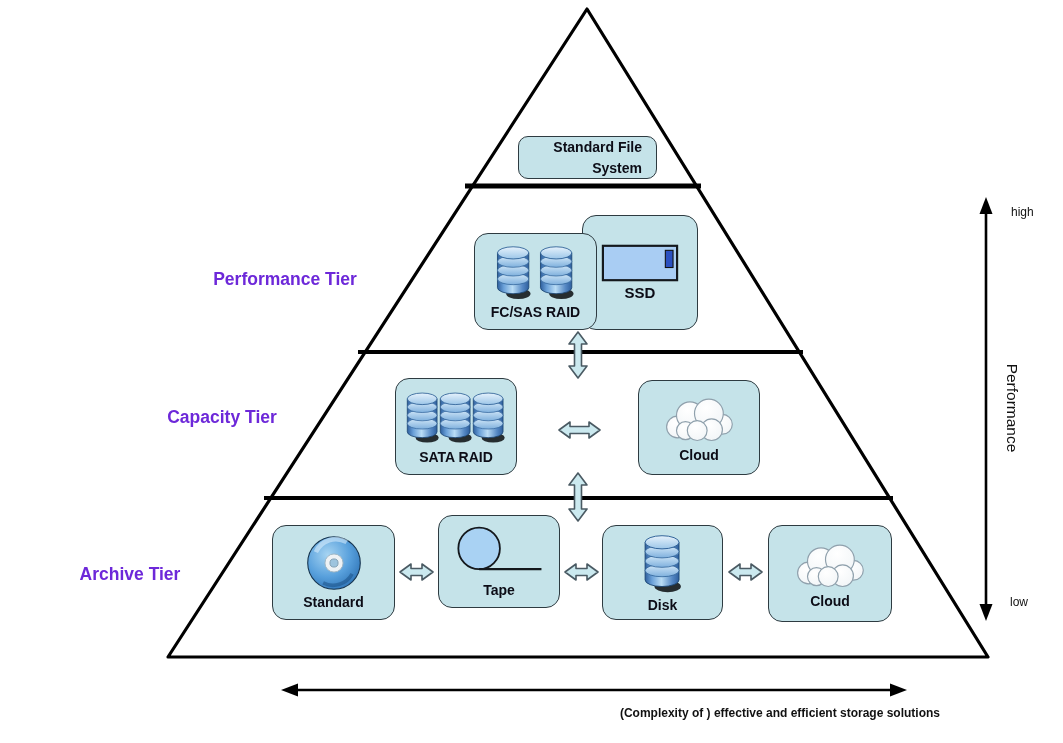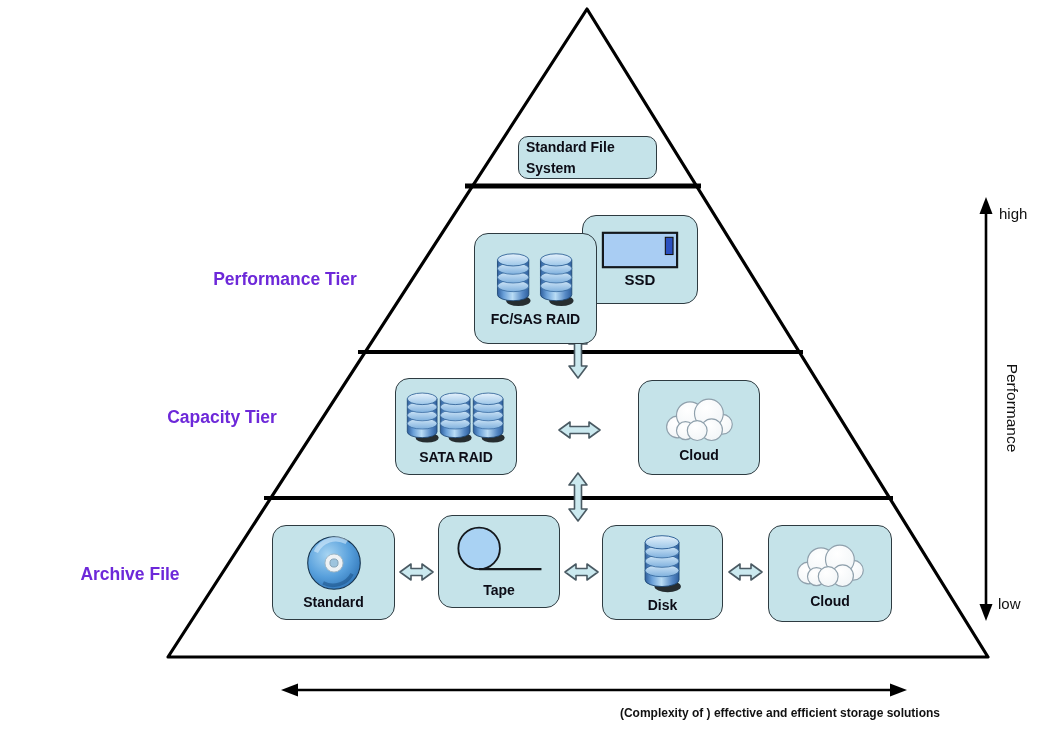--- a/index.html
+++ b/index.html
@@ -29,28 +29,28 @@
   .node .nlabel{
     font-weight:bold;font-size:14px;line-height:1.1;text-align:center;
     color:var(--text-color);margin-top:3px;white-space:nowrap;
   }
   .apexbox{
     position:absolute;box-sizing:border-box;
     background:var(--box-fill);
     border:1.6px solid var(--box-border);
     border-radius:10px;
     display:flex;align-items:center;justify-content:center;
-    text-align:left;font-weight:bold;font-size:14px;line-height:1.45;
-    padding:2px 7px;z-index:2;
+    text-align:right;font-weight:bold;font-size:14px;line-height:1.45;
+    padding:2px 14px;z-index:2;
   }
   .tierlabel{
     position:absolute;font-weight:bold;font-size:17.5px;
     text-align:center;white-space:nowrap;z-index:1;color:#6d28d9;
   }
-  .axistext{position:absolute;font-size:15px;color:#111;white-space:nowrap;z-index:1;}
+  .axistext{position:absolute;font-size:12px;color:#111;white-space:nowrap;z-index:1;margin-left:12px;}
   .vaxis-label{
     position:absolute;left:1012px;top:408px;font-size:15.5px;color:#111;
     transform:translate(-50%,-50%) rotate(90deg);white-space:nowrap;z-index:1;
   }
   .caption{
     position:absolute;left:260px;top:706px;width:680px;text-align:right;
     font-size:12px;color:#111;z-index:1;font-weight:bold;
   }
   svg .blue-arrow{fill:var(--arrow-fill);stroke:var(--arrow-stroke);stroke-width:1.6;stroke-linejoin:round;}
   svg .black-line{stroke:var(--line-color);fill:none;}
@@ -149,34 +149,34 @@
 
   <g>
     <line x1="293" y1="690" x2="895" y2="690" class="black-line" stroke-width="2.6"></line>
     <polygon points="281,690 298,683.5 298,696.5" fill="#000"></polygon>
     <polygon points="907,690 890,683.5 890,696.5" fill="#000"></polygon>
   </g>
 </svg>
 
 <div class="tierlabel" style="left:160px;top:269px;width:250px;">Performance Tier</div>
 <div class="tierlabel" style="left:97px;top:407px;width:250px;">Capacity Tier</div>
-<div class="tierlabel" style="left:5px;top:564px;width:250px;">Archive File</div>
+<div class="tierlabel" style="left:5px;top:564px;width:250px;">Archive Tier</div>
 
 <div class="apexbox" style="left:518px;top:136px;width:139px;height:43px;">Standard File System</div>
 
-<div class="node" style="left:582px;top:215px;width:116px;height:89px;z-index:1;justify-content:center;">
+<div class="node" style="left:582px;top:215px;width:116px;height:115px;z-index:1;justify-content:center;">
   <span class="iconwrap">
     <svg width="78" height="38">
         <use href="#sym-ssd"></use>
       </svg>
   </span>
   <span class="nlabel" style="font-size:15px;">SSD</span>
 </div>
 
-<div class="node" style="left:474px;top:233px;width:123px;height:111px;z-index:2;">
+<div class="node" style="left:474px;top:233px;width:123px;height:97px;z-index:2;">
   <span class="iconwrap" style="gap:3px;">
     <svg width="40" height="60">
         <use href="#sym-cylinder"></use>
       </svg>
     <svg width="40" height="60">
         <use href="#sym-cylinder"></use>
       </svg>
   </span>
   <span class="nlabel">FC/SAS RAID</span>
 </div>

